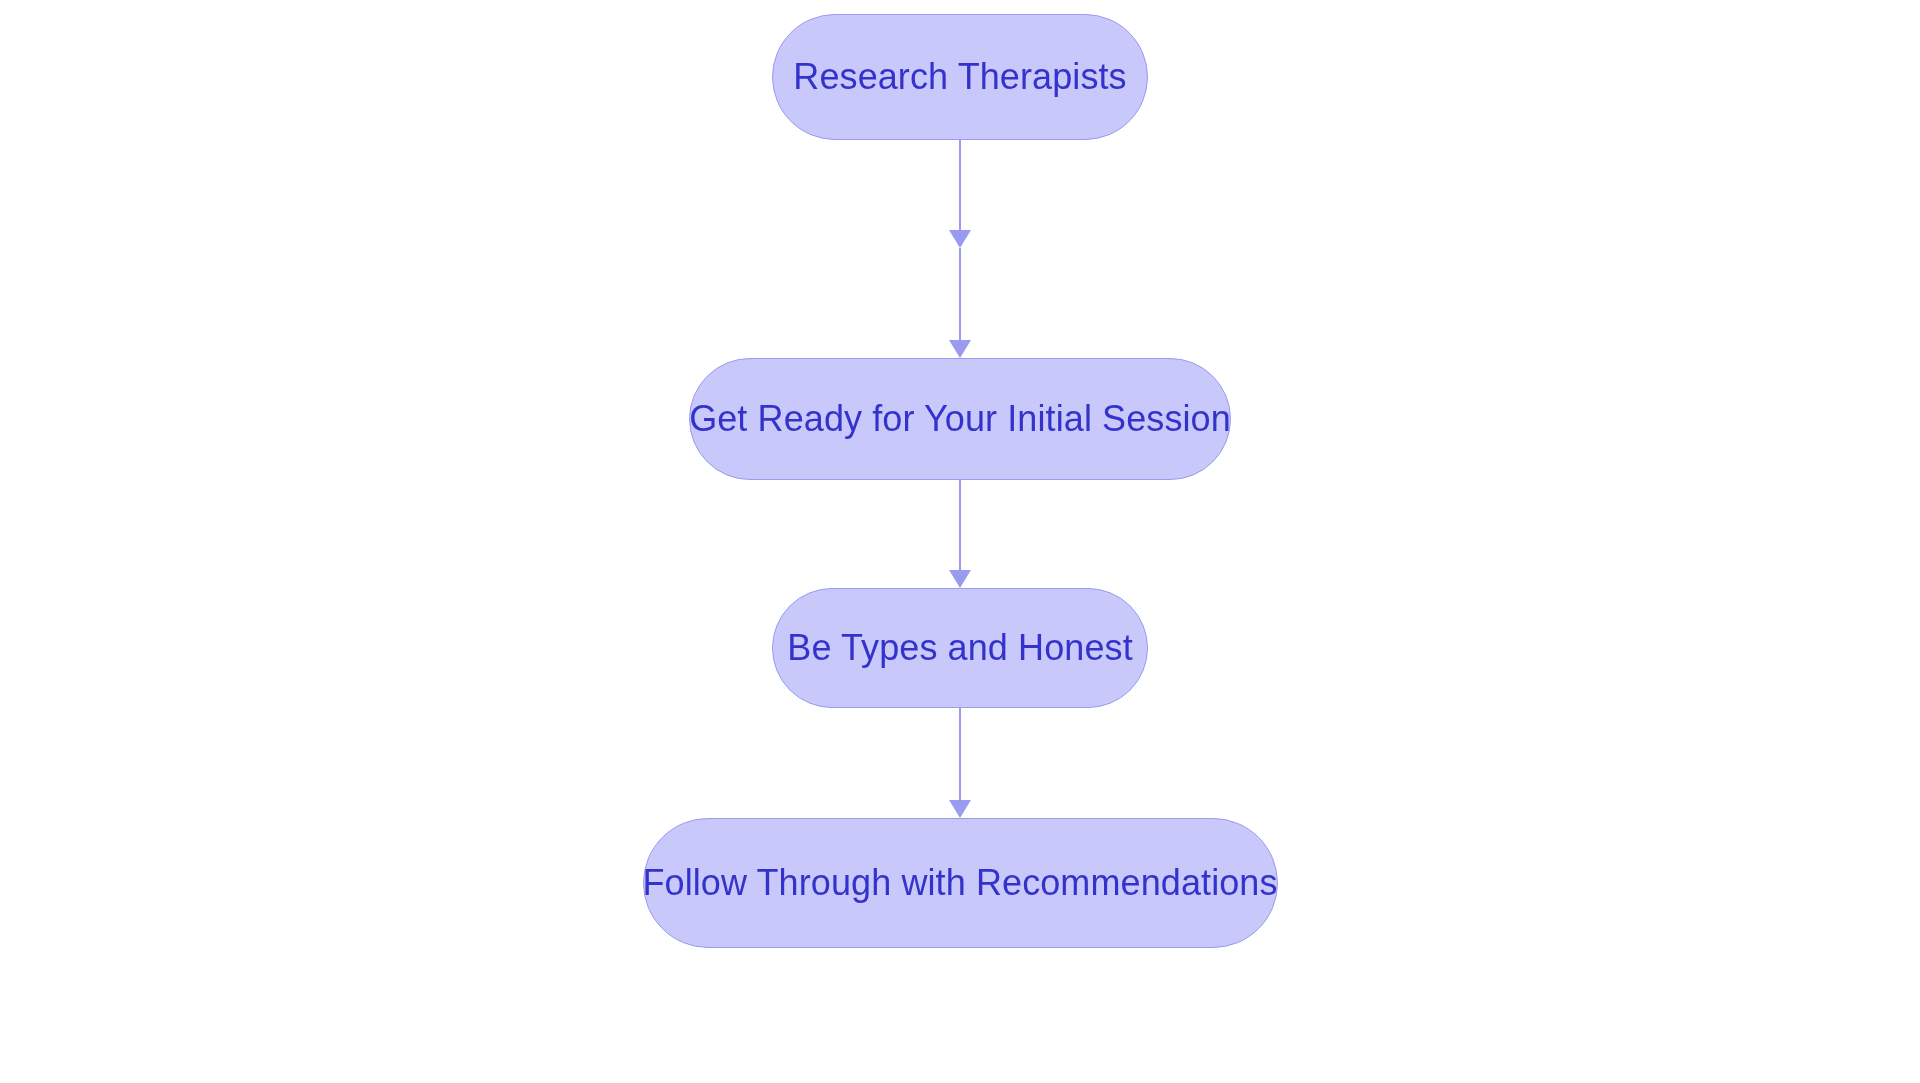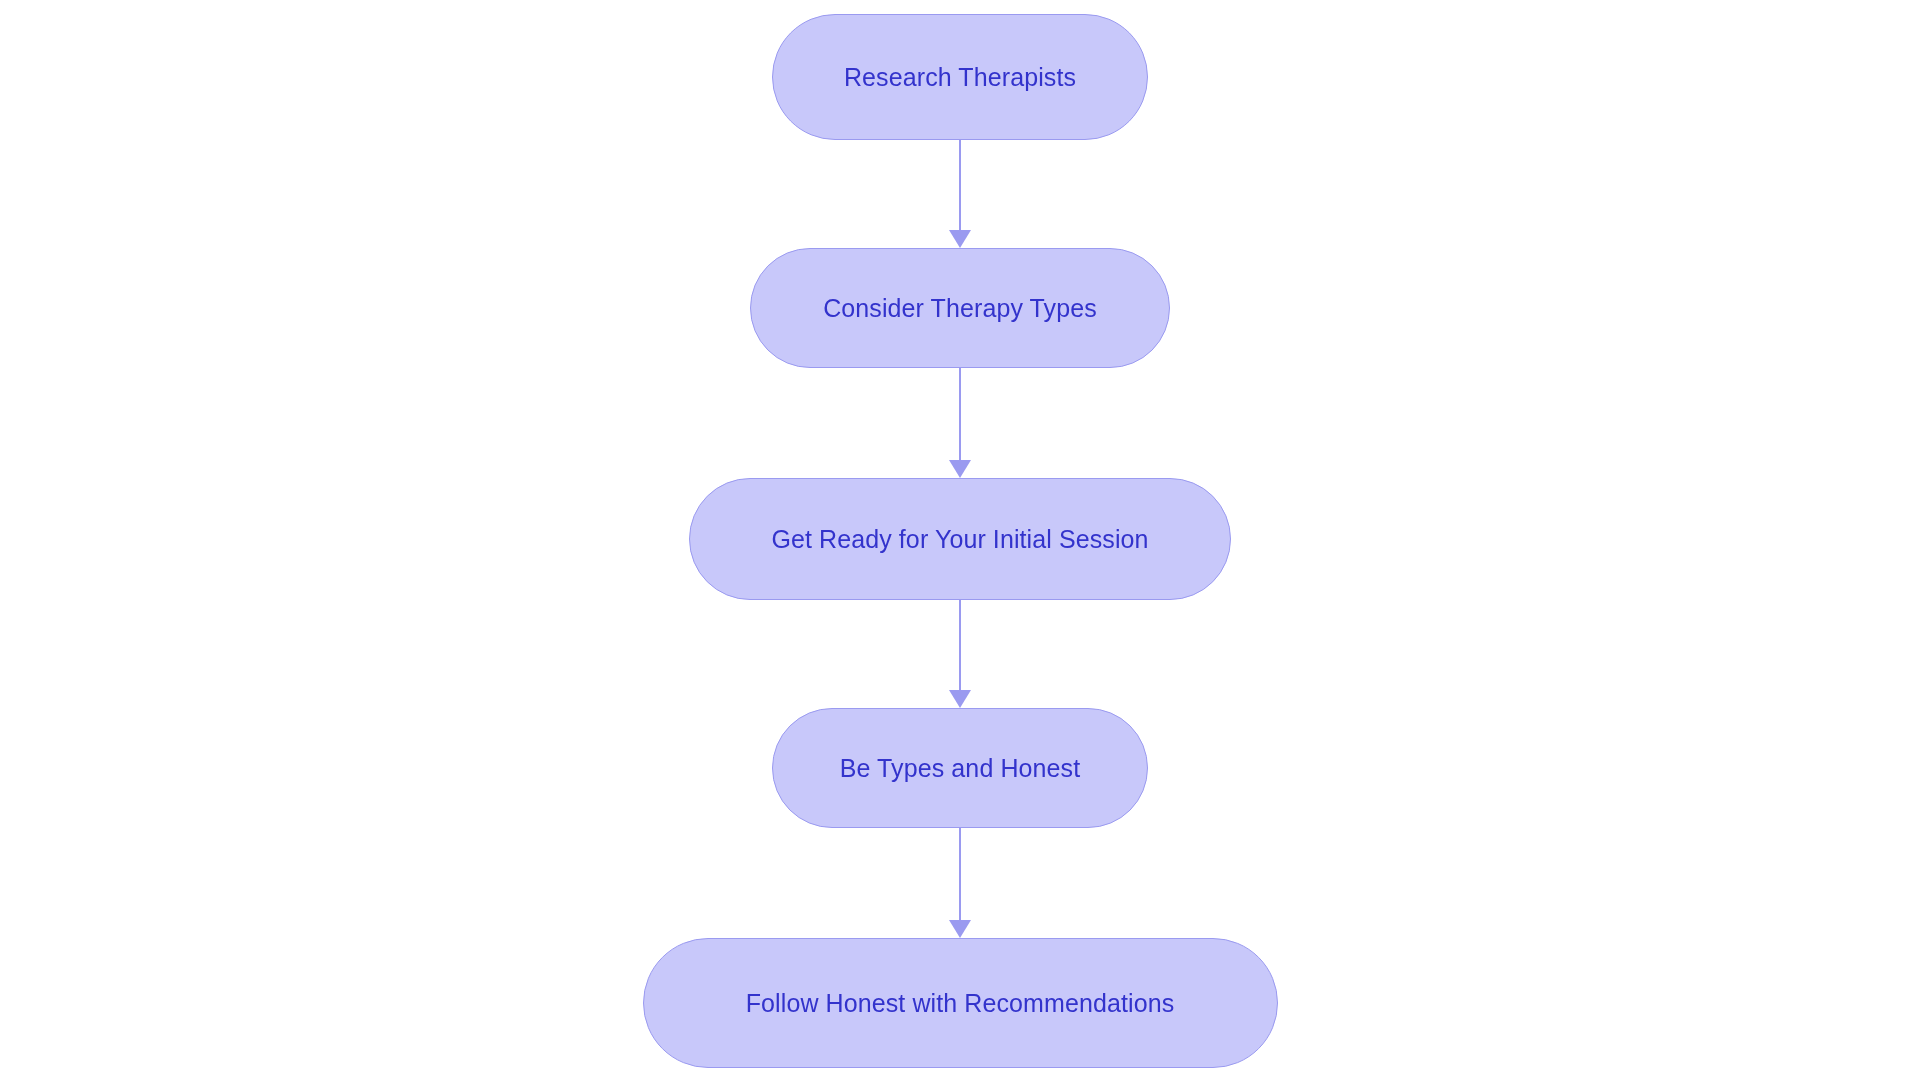--- a/index.html
+++ b/index.html
@@ -46,21 +46,21 @@
     font-size: 29px;
     font-weight: 400;
     line-height: 1;
     letter-spacing: 0.1px;
     white-space: nowrap;
     user-select: none;
   }
 
   .flow-node .node-label {
     color: #3333cc;
-    font-size: 25px;
+    font-size: 36px;
     padding: 0 44px;
   }
 
   
   .node-1 { width: 376px; height: 126px; margin-top: 14px; }
   .node-2 { width: 420px; height: 120px; }
   .node-3 { width: 542px; height: 122px; }
   .node-4 { width: 376px; height: 120px; }
   .node-5 { width: 635px; height: 130px; }
 
@@ -101,23 +101,20 @@
 
     <div class="flow-node node-1">
       <span class="node-label">Research Therapists</span>
     </div>
 
     <div class="flow-connector conn-1">
       <div class="conn-line"></div>
       <div class="conn-arrow"></div>
     </div>
 
-    <div class="flow-node node-2">
-      <span class="node-label">Consider Therapy Types</span>
-    </div>
 
     <div class="flow-connector conn-2">
       <div class="conn-line"></div>
       <div class="conn-arrow"></div>
     </div>
 
     <div class="flow-node node-3">
       <span class="node-label">Get Ready for Your Initial Session</span>
     </div>
 
@@ -129,17 +126,17 @@
     <div class="flow-node node-4">
       <span class="node-label">Be Types and Honest</span>
     </div>
 
     <div class="flow-connector conn-4">
       <div class="conn-line"></div>
       <div class="conn-arrow"></div>
     </div>
 
     <div class="flow-node node-5">
-      <span class="node-label">Follow Honest with Recommendations</span>
+      <span class="node-label">Follow Through with Recommendations</span>
     </div>
 
   </div>
 </div>
 
 </body></html>

